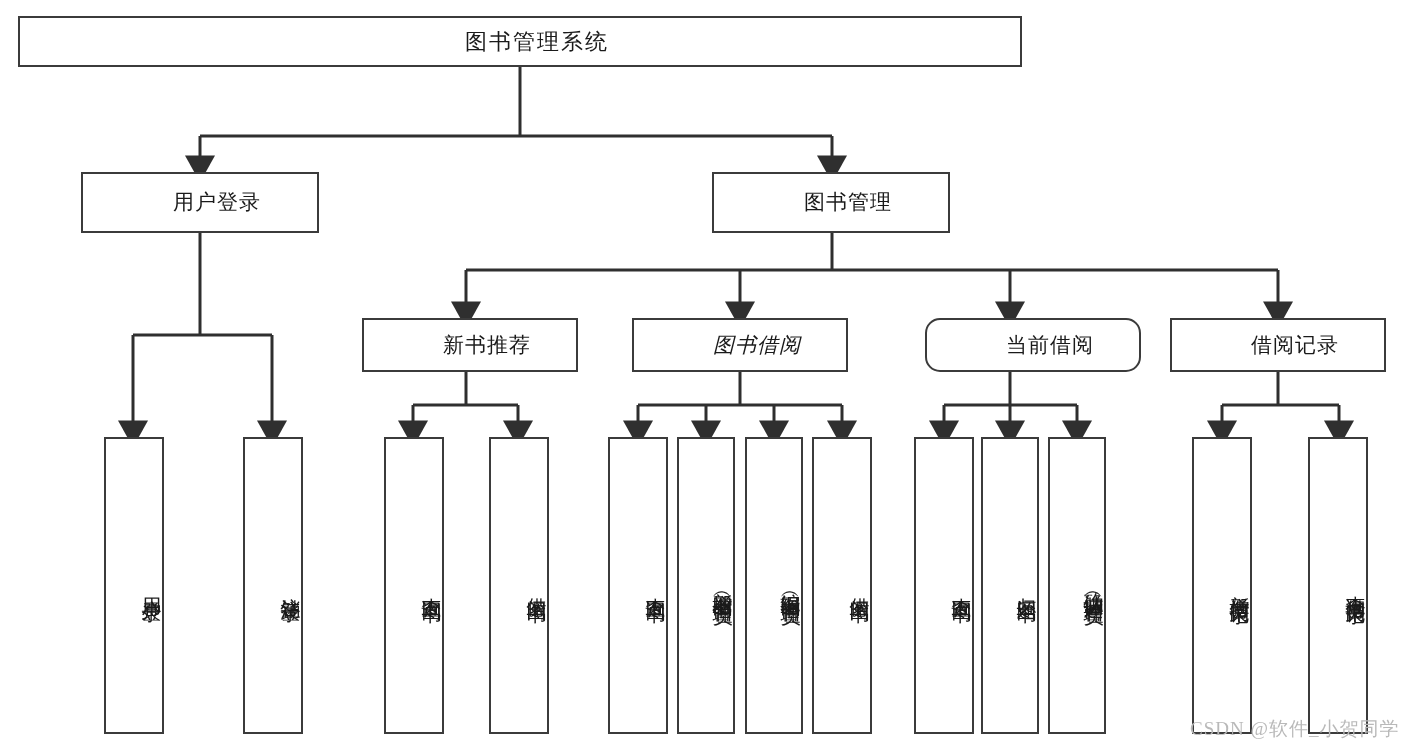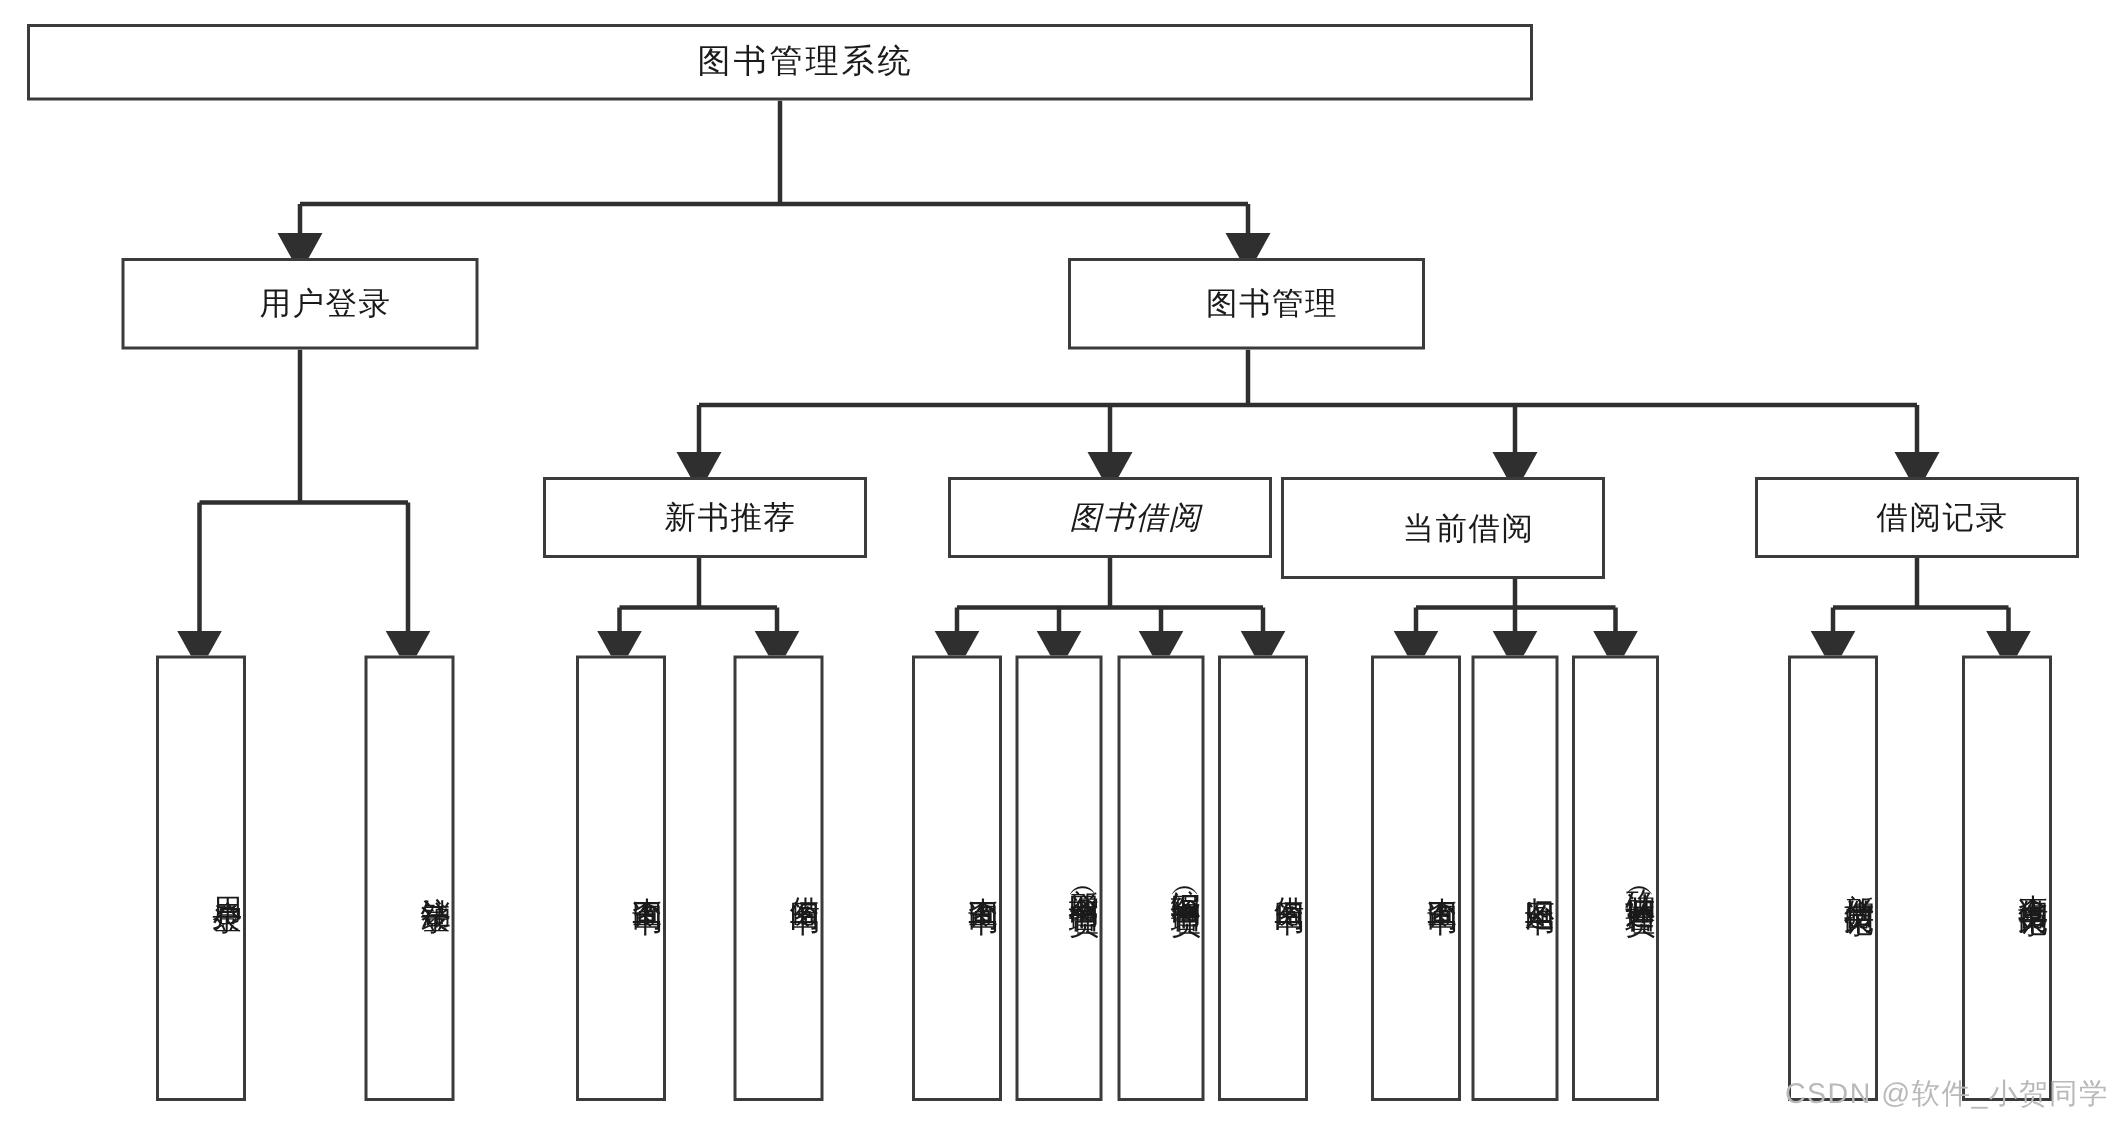--- a/index.html
+++ b/index.html
@@ -36,21 +36,21 @@
     writing-mode:vertical-rl;
     text-orientation:upright;
     display:block;
   }
   .watermark{
     position:absolute;
     font-size:19px;
     color:#b9b9b9;
     letter-spacing:1px;
     white-space:nowrap;
-    font-family:Liberation Sans, sans-serif;
+    font-family:Liberation Serif, serif;
   }
 </style>
 </head>
 <body>
 
 <div id="diagram-root">
 
   <svg class="edges" viewBox="0 0 1405 747" xmlns="http://www.w3.org/2000/svg">
     <defs>
       <marker id="arrow" markerWidth="11" markerHeight="11" refX="4.2" refY="5" orient="auto" markerUnits="strokeWidth">
@@ -111,21 +111,21 @@
   <div class="node horiz" style="left:712px;top:172px;width:238px;height:61px;text-align:right;">
     <span>图书管理</span>
   </div>
 
   <div class="node horiz" style="left:362px;top:318px;width:216px;height:54px;">
     <span>新书推荐</span>
   </div>
   <div class="node horiz" style="left:632px;top:318px;width:216px;height:54px;font-style:italic;">
     <span>图书借阅</span>
   </div>
-  <div class="node horiz" style="left:854px;top:318px;width:216px;height:68px;">
+  <div class="node horiz" style="left:925px;top:318px;width:216px;height:54px;border-radius:15px;">
     <span>当前借阅</span>
   </div>
   <div class="node horiz" style="left:1170px;top:318px;width:216px;height:54px;">
     <span>借阅记录</span>
   </div>
 
   <div class="node leaf" style="left:104px;top:437px;width:60px;height:297px;">
     <span>用户登录</span>
   </div>
   <div class="node leaf" style="left:243px;top:437px;width:60px;height:297px;">

